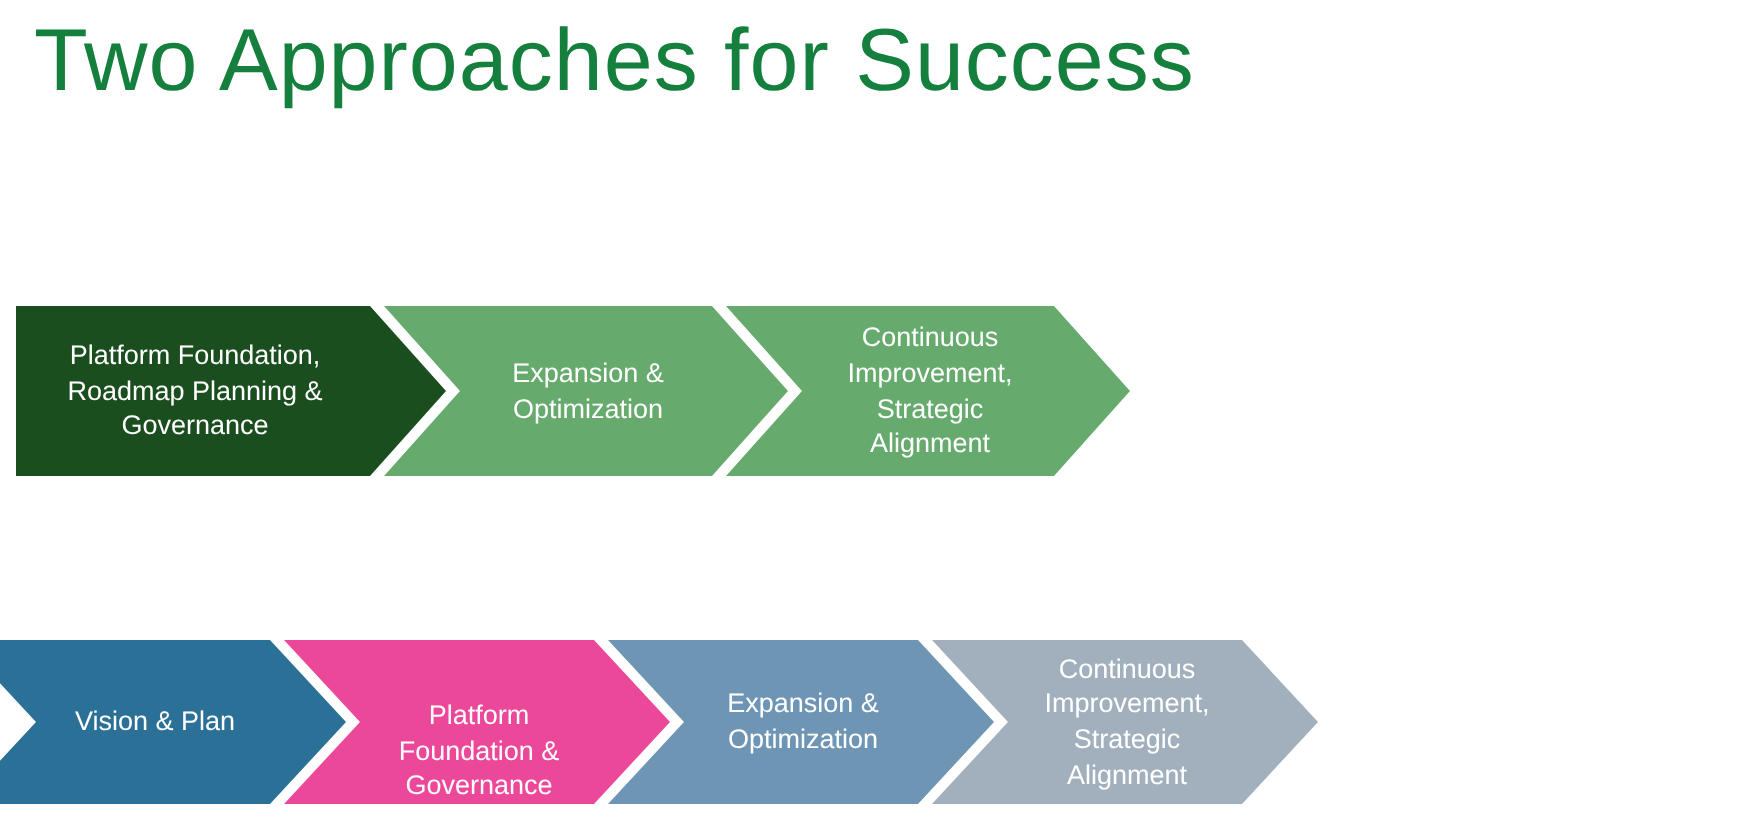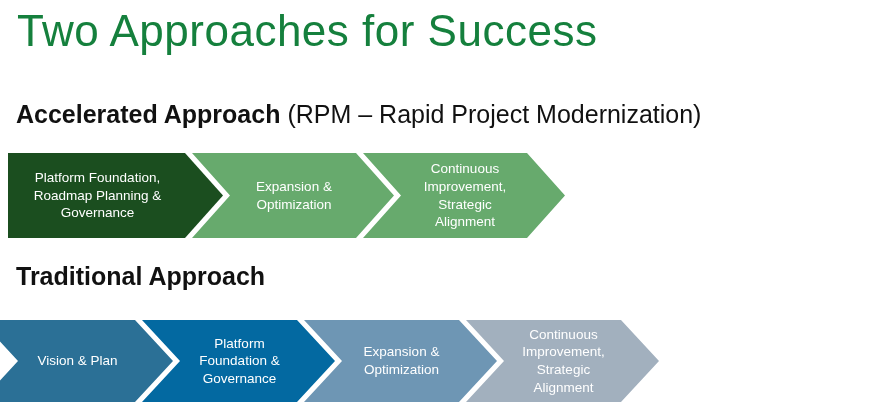--- a/index.html
+++ b/index.html
@@ -73,51 +73,45 @@
   #traditional-row .chev.first { width: 201px; padding-right: 40px; }
   #traditional-row .chev.next  { width: 193px; padding: 0 38px 0 40px; }
 </style>
 </head>
 <body>
 
 <div class="slide">
 
   <h1 class="slide-title">Two Approaches for Success</h1>
 
-  <div class="subhead" id="accelerated-heading">
-    <span class="bold">Accelerated Approach</span><span> (RPM – Rapid Project Modernization)</span>
-  </div>
 
   <div class="chevron-row" id="accelerated-row">
     <div class="chev first" style="background: rgb(27, 78, 31); font-weight: 400;">
       <span>Platform Foundation,
 Roadmap Planning &amp;
 Governance</span>
     </div>
     <div class="chev next" style="background: rgb(103, 170, 109); font-weight: 400;">
       <span>Expansion &amp;
 Optimization</span>
     </div>
     <div class="chev next" style="background: rgb(103, 170, 109); font-weight: 400;">
       <span>Continuous
 Improvement,
 Strategic
 Alignment</span>
     </div>
   </div>
 
-  <div class="subhead" id="traditional-heading">
-    <span class="bold">Traditional Approach</span><span></span>
-  </div>
 
   <div class="chevron-row" id="traditional-row">
     <div class="chev next" style="background: rgb(43, 112, 150); font-weight: 400; text-align: right;">
       <span>Vision &amp; Plan</span>
     </div>
-    <div class="chev next" style="background: #0369a1; font-weight: 400;">
+    <div class="chev next" style="background: #ec4899; font-weight: 400; align-items: flex-end;">
       <span>Platform
 Foundation &amp;
 Governance</span>
     </div>
     <div class="chev next" style="background: rgb(110, 150, 180); font-weight: 400;">
       <span>Expansion &amp;
 Optimization</span>
     </div>
     <div class="chev next" style="background: rgb(162, 176, 190); font-weight: 400;">
       <span>Continuous

